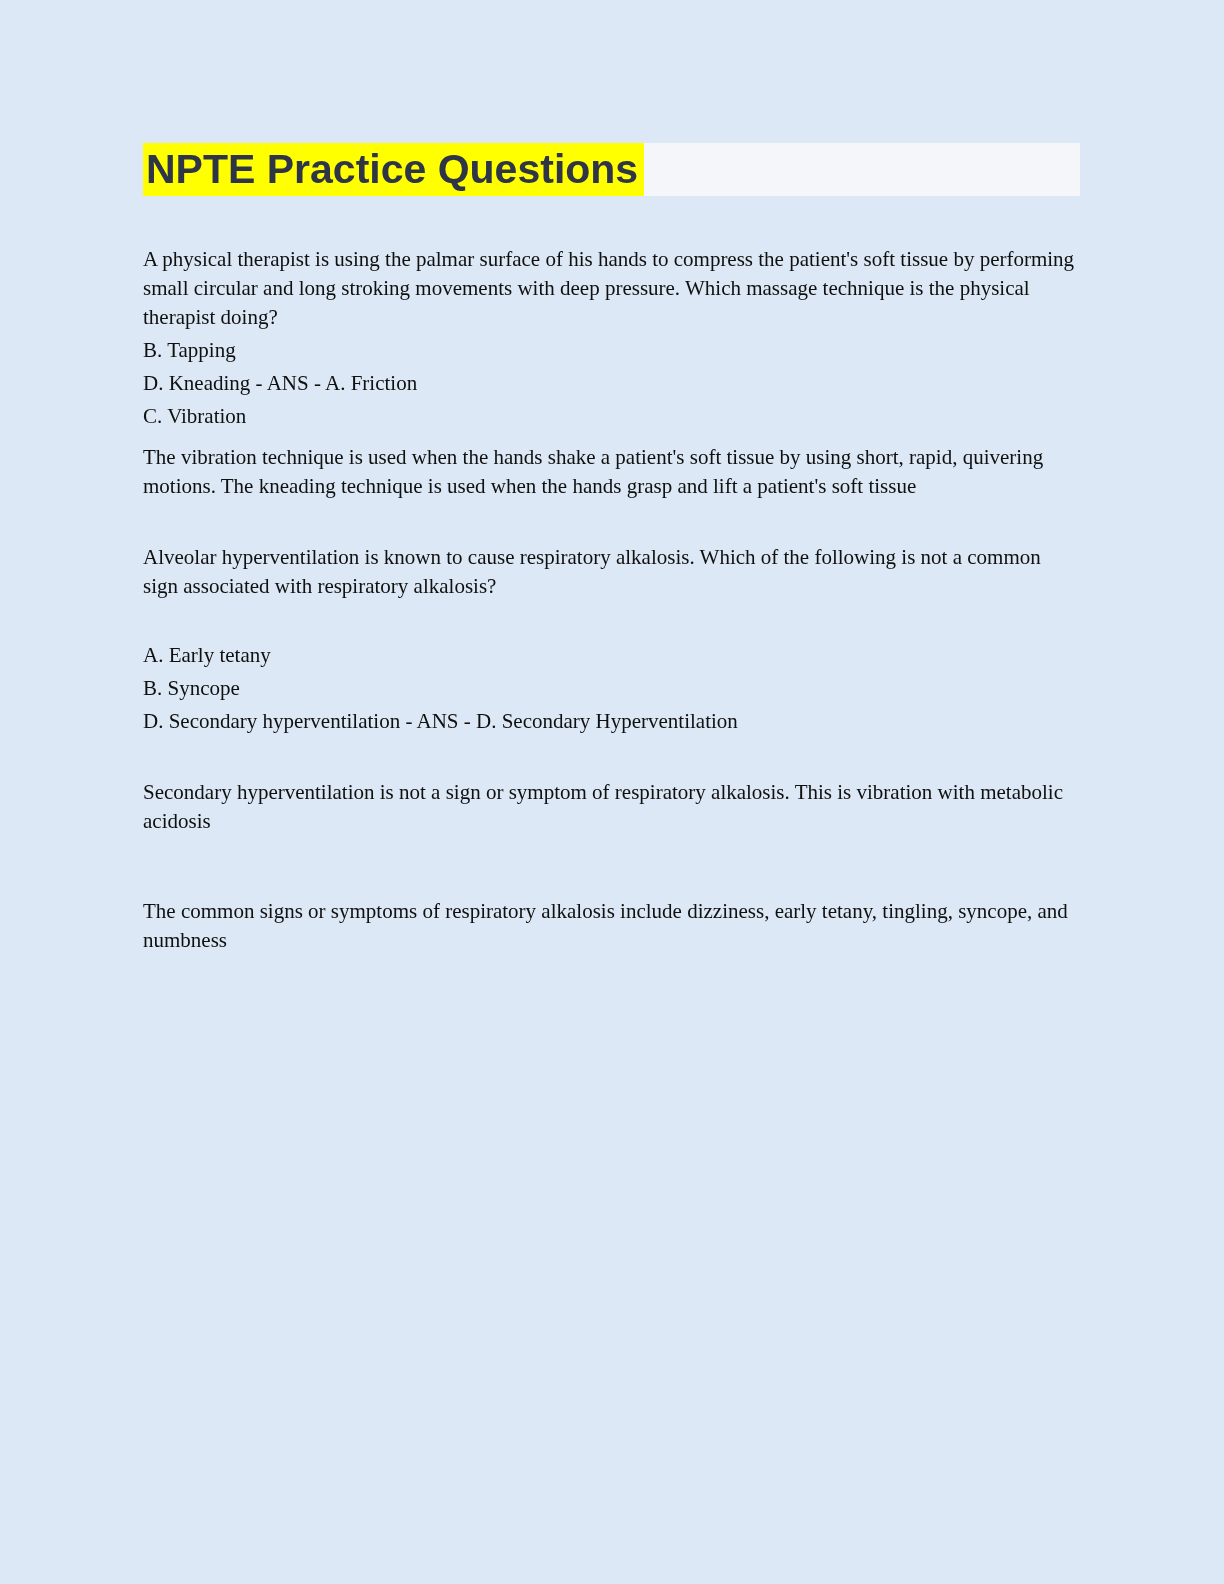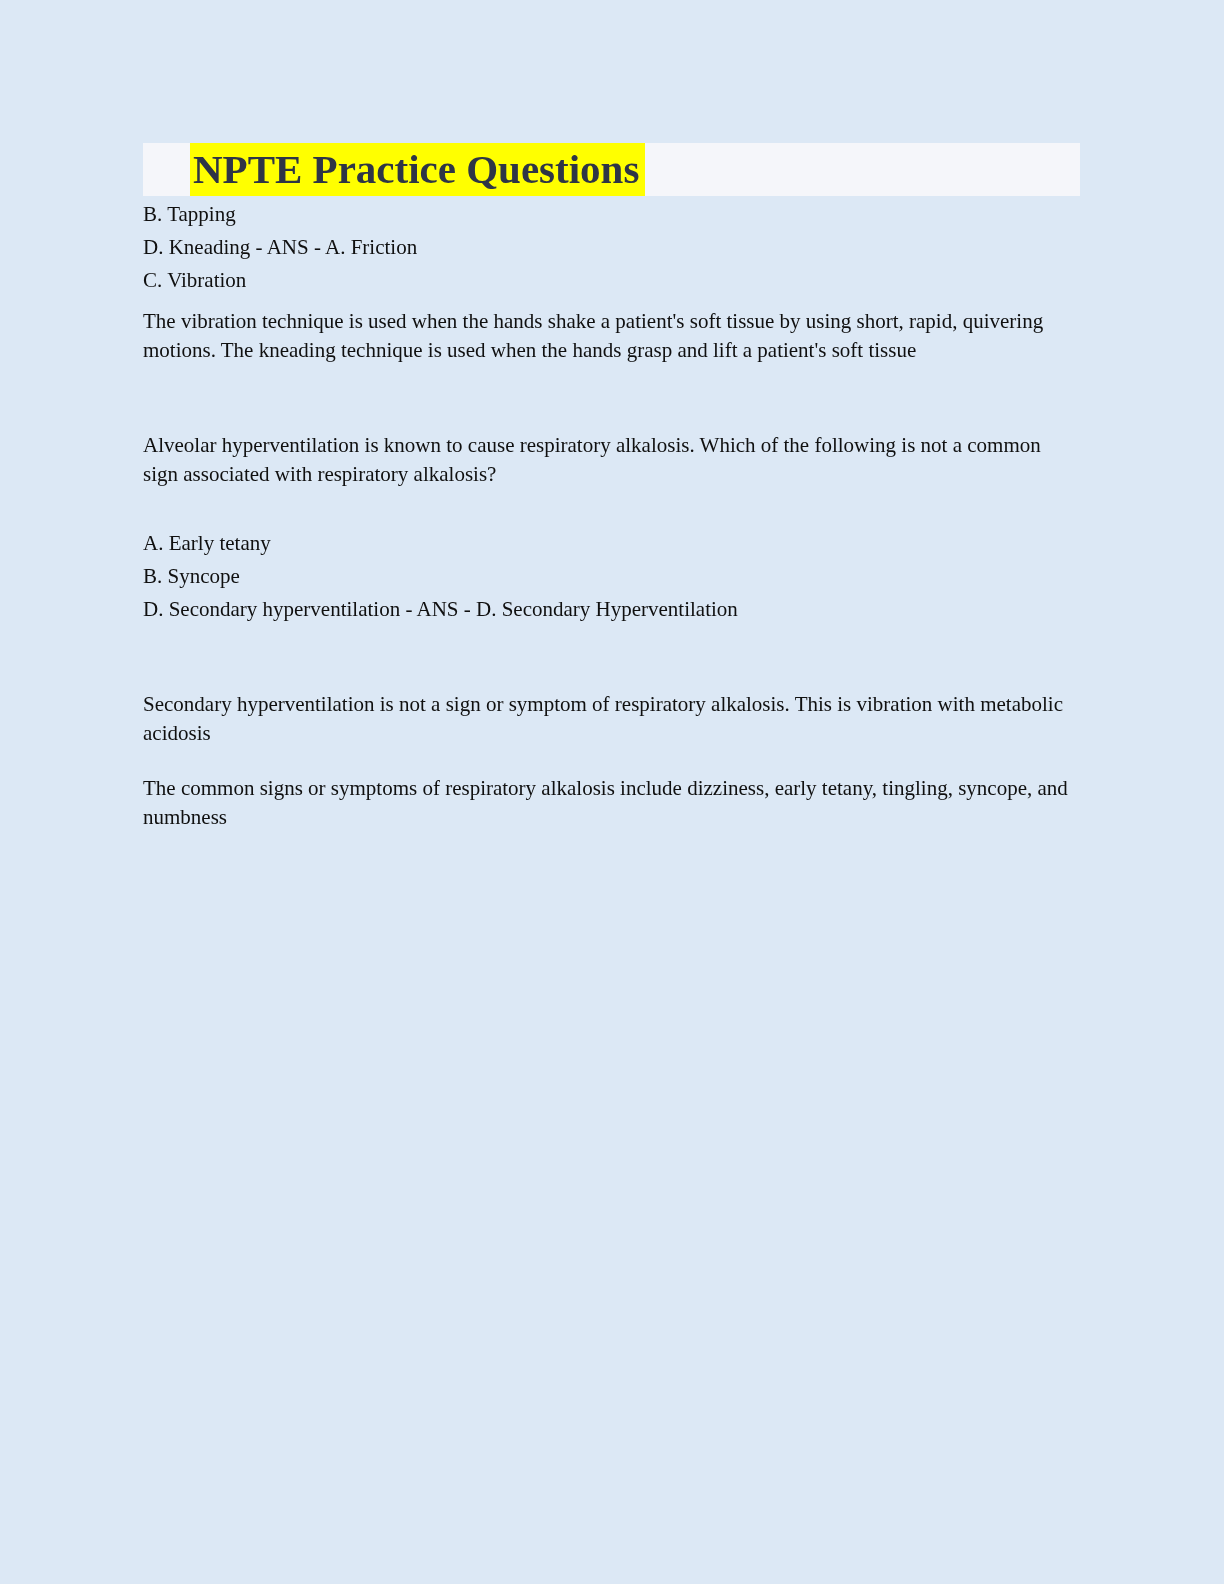--- a/index.html
+++ b/index.html
@@ -23,62 +23,62 @@
     top: 143px;
     width: 937px;
   }
   .title-bar {
     background: #f5f6fa;
     height: 53px;
     width: 937px;
   }
   .title-bar h1 {
     margin: 0;
-    font-family: Liberation Serif, serif;
+    font-family: Liberation Sans, sans-serif;
     font-weight: bold;
     font-size: 41px;
     line-height: 53px;
     color: #2e3546;
     letter-spacing: 0px;
     white-space: nowrap;
-    padding-left: 47px;
   }
   .title-bar h1 mark {
     background: #ffff00;
     color: #2e3546;
     padding: 0 6px 0 3px;
     display: inline-block;
     height: 53px;
   }
   p {
     margin: 0;
     font-size: 21px;
     line-height: 29px;
     color: #101010;
     width: 935px;
   }
   .mt-49 { margin-top: 49px; }
   .mt-68 { margin-top: 68px; }
-  .mt-66 { margin-top: 66px; }
-  .mt-61 { margin-top: 26px; }
+  .mt-66 { margin-top: 42px; }
+  .mt-61 { margin-top: 61px; }
   .mt-57 { margin-top: 40px; }
   .mt-18 { margin-top: 12px; }
   .mt-16 { margin-top: 4px; }
 </style>
 </head>
 <body>
 
 <div class="page">
   <div class="content">
 
     <header class="title-bar">
       <h1><mark>NPTE Practice Questions</mark></h1>
     </header>
 
     <section>
+      <p class="mt-49">A physical therapist is using the palmar surface of his hands to compress the patient's soft tissue by performing small circular and long stroking movements with deep pressure. Which massage technique is the physical therapist doing?</p>
 
       <p class="mt-16">B. Tapping</p>
       <p class="mt-16">D. Kneading - ANS - A. Friction</p>
       <p class="mt-16">C. Vibration</p>
 
       <p class="mt-18">The vibration technique is used when the hands shake a patient's soft tissue by using short, rapid, quivering motions. The kneading technique is used when the hands grasp and lift a patient's soft tissue</p>
     </section>
 
     <section>
       <p class="mt-66">Alveolar hyperventilation is known to cause respiratory alkalosis. Which of the following is not a common sign associated with respiratory alkalosis?</p>

